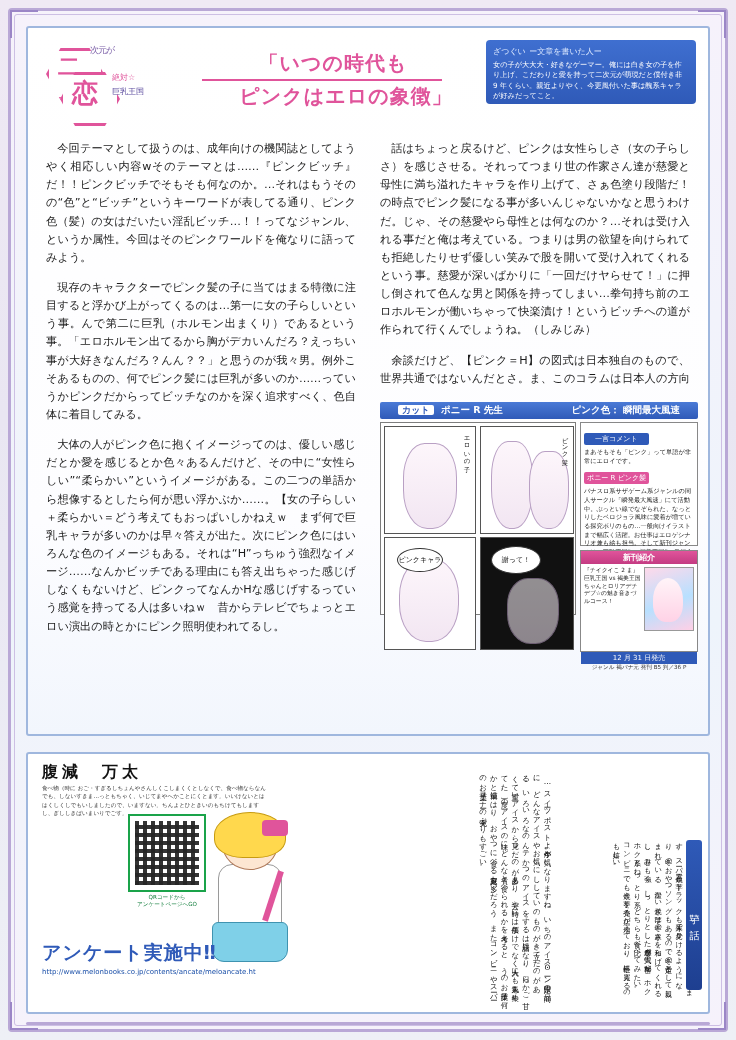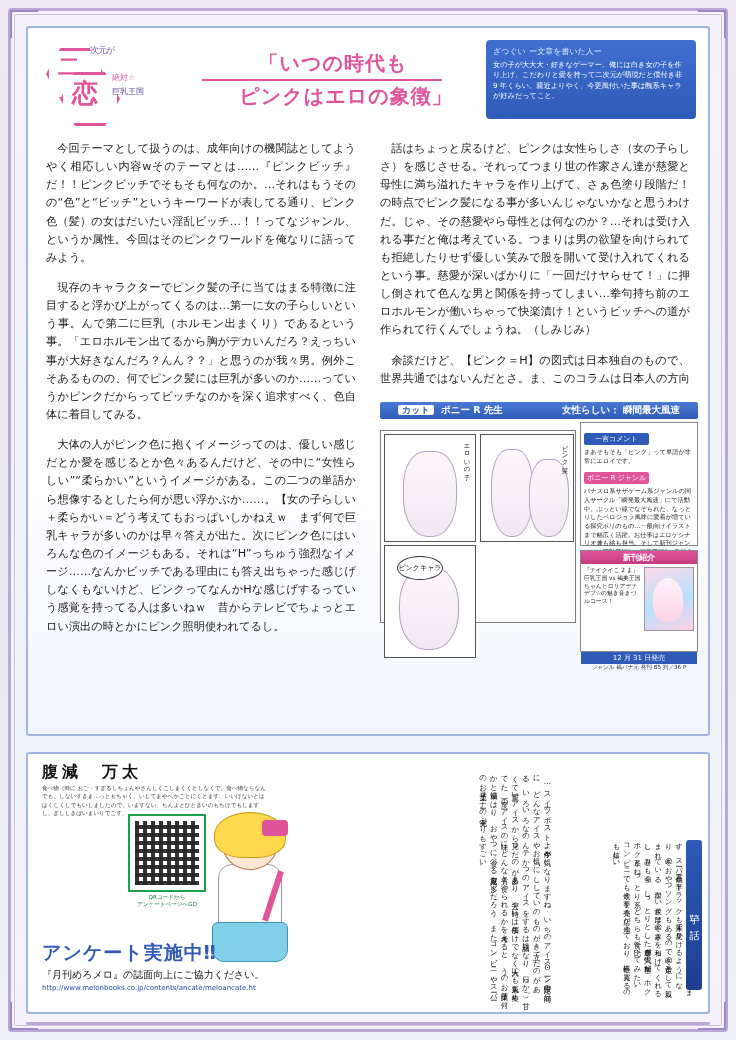--- a/index.html
+++ b/index.html
@@ -68,21 +68,21 @@
   .headline .brk{font-size:20px;color:#e0549b;font-weight:bold;line-height:1.35;
     letter-spacing:1px;text-shadow:1px 1px 0 #fff;}
   .headline .l2{margin-left:26px;}
   .headline .rule{
     width:240px;height:2px;background:#e0549b;margin:2px auto 2px 34px;
   }
 
   .infobox{
     position:absolute;right:12px;top:12px;width:210px;
     background:linear-gradient(180deg,#3f6fd0,#2f5ab8);
-    border-radius:4px;color:#ffffff;padding:5px 7px 17px 7px;box-sizing:border-box;
+    border-radius:4px;color:#ffffff;padding:5px 7px 2px 7px;box-sizing:border-box;
   }
   .infobox .ttl{font-size:10px;font-weight:bold;color:#ffe9a8;margin-bottom:3px;}
   .infobox .ttl span{color:#dce8ff;font-weight:normal;font-size:8px;}
   .infobox .body{font-size:7.2px;line-height:1.45;color:#ffffff;}
 
   .col{
     position:absolute;top:112px;width:310px;
     font-size:11.2px;line-height:1.62;color:#1b1b1b;text-align:justify;
   }
   .col p{margin:0 0 12px 0;text-indent:1em;}
@@ -97,21 +97,21 @@
     display:flex;align-items:center;justify-content:space-between;
     padding:0 18px;box-sizing:border-box;
   }
   .cut-bar .tag{
     background:#ffffff;color:#2f5ab8;border-radius:2px;padding:0 4px;margin-right:4px;font-size:9px;
   }
   .cut-area{
     position:absolute;left:352px;top:394px;width:318px;height:230px;
   }
   .manga{
-    position:absolute;left:0;top:8px;width:196px;height:193px;
+    position:absolute;left:0;top:0;width:196px;height:193px;
     background:#ffffff;border:1px solid #7d7d7d;box-sizing:border-box;
   }
   .mpanel{position:absolute;border:1px solid #555;background:#fff;box-sizing:border-box;overflow:hidden;}
   .mp1{left:3px;top:3px;width:92px;height:108px;}
   .mp2{left:99px;top:3px;width:94px;height:108px;}
   .mp3{left:3px;top:114px;width:92px;height:113px;}
   .mp4{left:99px;top:114px;width:94px;height:113px;background:#111;}
   .vtext{
     writing-mode:vertical-rl;text-orientation:upright;
     font-size:6.4px;line-height:1.25;color:#222;padding:3px;
@@ -298,46 +298,50 @@
       <p>話はちょっと戻るけど、ピンクは女性らしさ（女の子らしさ）を感じさせる。それってつまり世の作家さん達が慈愛と母性に満ち溢れたキャラを作り上げて、さぁ色塗り段階だ！の時点でピンク髪になる事が多いんじゃないかなと思うわけだ。じゃ、その慈愛やら母性とは何なのか？…それは受け入れる事だと俺は考えている。つまりは男の欲望を向けられても拒絶したりせず優しい笑みで股を開いて受け入れてくれるという事。慈愛が深いばかりに「一回だけヤらせて！」に押し倒されて色んな男と関係を持ってしまい…拳句持ち前のエロホルモンが働いちゃって快楽漬け！というビッチへの道が作られて行くんでしょうね。（しみじみ）</p>
       <p>余談だけど、【ピンク＝H】の図式は日本独自のもので、世界共通ではないんだとさ。ま、このコラムは日本人の方向けに書いてるものだから本当に余談なんだけどw</p>
     </div>
 
     <div class="cut-bar">
       <span>
         <span class="tag">カット</span>
         <span>ポニー R 先生</span>
       </span>
       <span>
-        <span>女性らしい：</span>
+        <span>ピンク色：</span>
         <span>瞬間最大風速</span>
       </span>
     </div>
 
     <div class="cut-area">
       <div class="manga">
         <div class="mpanel mp1">
           <div class="fig" style="left:18px;top:16px;width:52px;height:84px;"></div>
           <div class="vtext" style="position:absolute;right:1px;top:2px;">エロいの子</div>
         </div>
         <div class="mpanel mp2">
           <div class="fig" style="left:10px;top:14px;width:40px;height:86px;"></div>
           <div class="fig" style="left:48px;top:24px;width:38px;height:76px;"></div>
           <div class="vtext" style="position:absolute;right:1px;top:2px;">ピンク髪</div>
         </div>
         <div class="mpanel mp3">
           <div class="fig" style="left:14px;top:20px;width:58px;height:82px;border-radius:45%;"></div>
           <div class="bubble" style="left:12px;top:10px;width:44px;height:22px;">ピンクキャラ</div>
         </div>
+        <div class="mpanel mp4">
+          <div class="bubble" style="left:10px;top:8px;width:48px;height:26px;">謝って！</div>
+          <div class="fig" style="left:26px;top:40px;width:50px;height:64px;opacity:.55;"></div>
+        </div>
       </div>
 
       <div class="side-note">
         <div class="hd">一言コメント</div>
         <div class="tx">まあそもそも「ピンク」って単語が非常にエロイです。</div>
-        <div class="hd2">ポニー R ジャンル</div>
+        <div class="hd2">ポニー R ピンク髪</div>
         <div class="tx">バナスロ系サザゲーム系ジャンルの同人サークル「瞬発最大風速」にて活動中。ぶっとい線でなぞられた、なっとりしたベロジョラ風味に愛着が増ている探究ボリのもの…一般向けイラストまで幅広く活躍。お仕事はエロゲシナリオ兼も絵も担当。そして新刊ジャンルは一巨乳王国“vs 褐美王国”の発行企が発売予定だ！</div>
       </div>
 
       <div class="newbook">
         <div class="nb-hd">新刊紹介</div>
         <div class="nb-body">
           <div class="nb-txt">『チイクイこ 2 ま』巨乳王国 vs 褐美王国 ちゃんとロリアデチデブ☆の魅き音きづルコース！</div>
           <div class="nb-cover">
             <div class="ch"></div>
           </div>
@@ -364,21 +368,20 @@
       <div class="body"></div>
       <div class="skirt"></div>
       <div class="head"></div>
       <div class="hair"></div>
       <div class="bow"></div>
       <div class="pen"></div>
     </div>
 
     <div class="anq">
       <div class="big">アンケート実施中‼</div>
-      <div class="mid">『月刊めろメロ』の誌面向上にご協力ください。</div>
       <div class="url">http://www.melonbooks.co.jp/contents/ancate/meloancate.ht</div>
     </div>
 
     <div class="vcols">　…スイーツポストよ今年が気になりますね。いちのアイス・Oーン限定の商品に。どんなアイスやお気ににししていのものがき立てだのがある。いろいろなのんテかつのアイスをするは話題になり、日らかご甘くて重いアイスから見つだのが多々あり。去や時には子供だけでなく大人にも人気を集めてた。一度のアイスの味にどんな者と食べられるかを考えると、うのお菓子は何かと簡単にはり、おやつに食べる家庭も多いだろう。またコンビニやスーパーのお菓子コーナーの充実ぶりもすごい。</div>
 
 
     <div class="g-vcols">　今年の冬もまた、九州生まれの「安納芋」を使った冬季限定の焼き芋が気になります。スーパー・石焼き芋トラックも年末で見かけるようになり、冬のおやつソングもあるので冬の定番として親しまれている。温かい焼き芋は冬の寒さを和らげてくれるし、甘みも強く、しっとりとした食感が人気の秘密だ。ホクホク系とねっとり系、どちらも食べ比べてみたい。コンビニでも焼き芋を売る店が増えており、手軽に買えるのも嬉しい。</div>
 
     <div class="tabbar">芋い話</div>
   </div>

